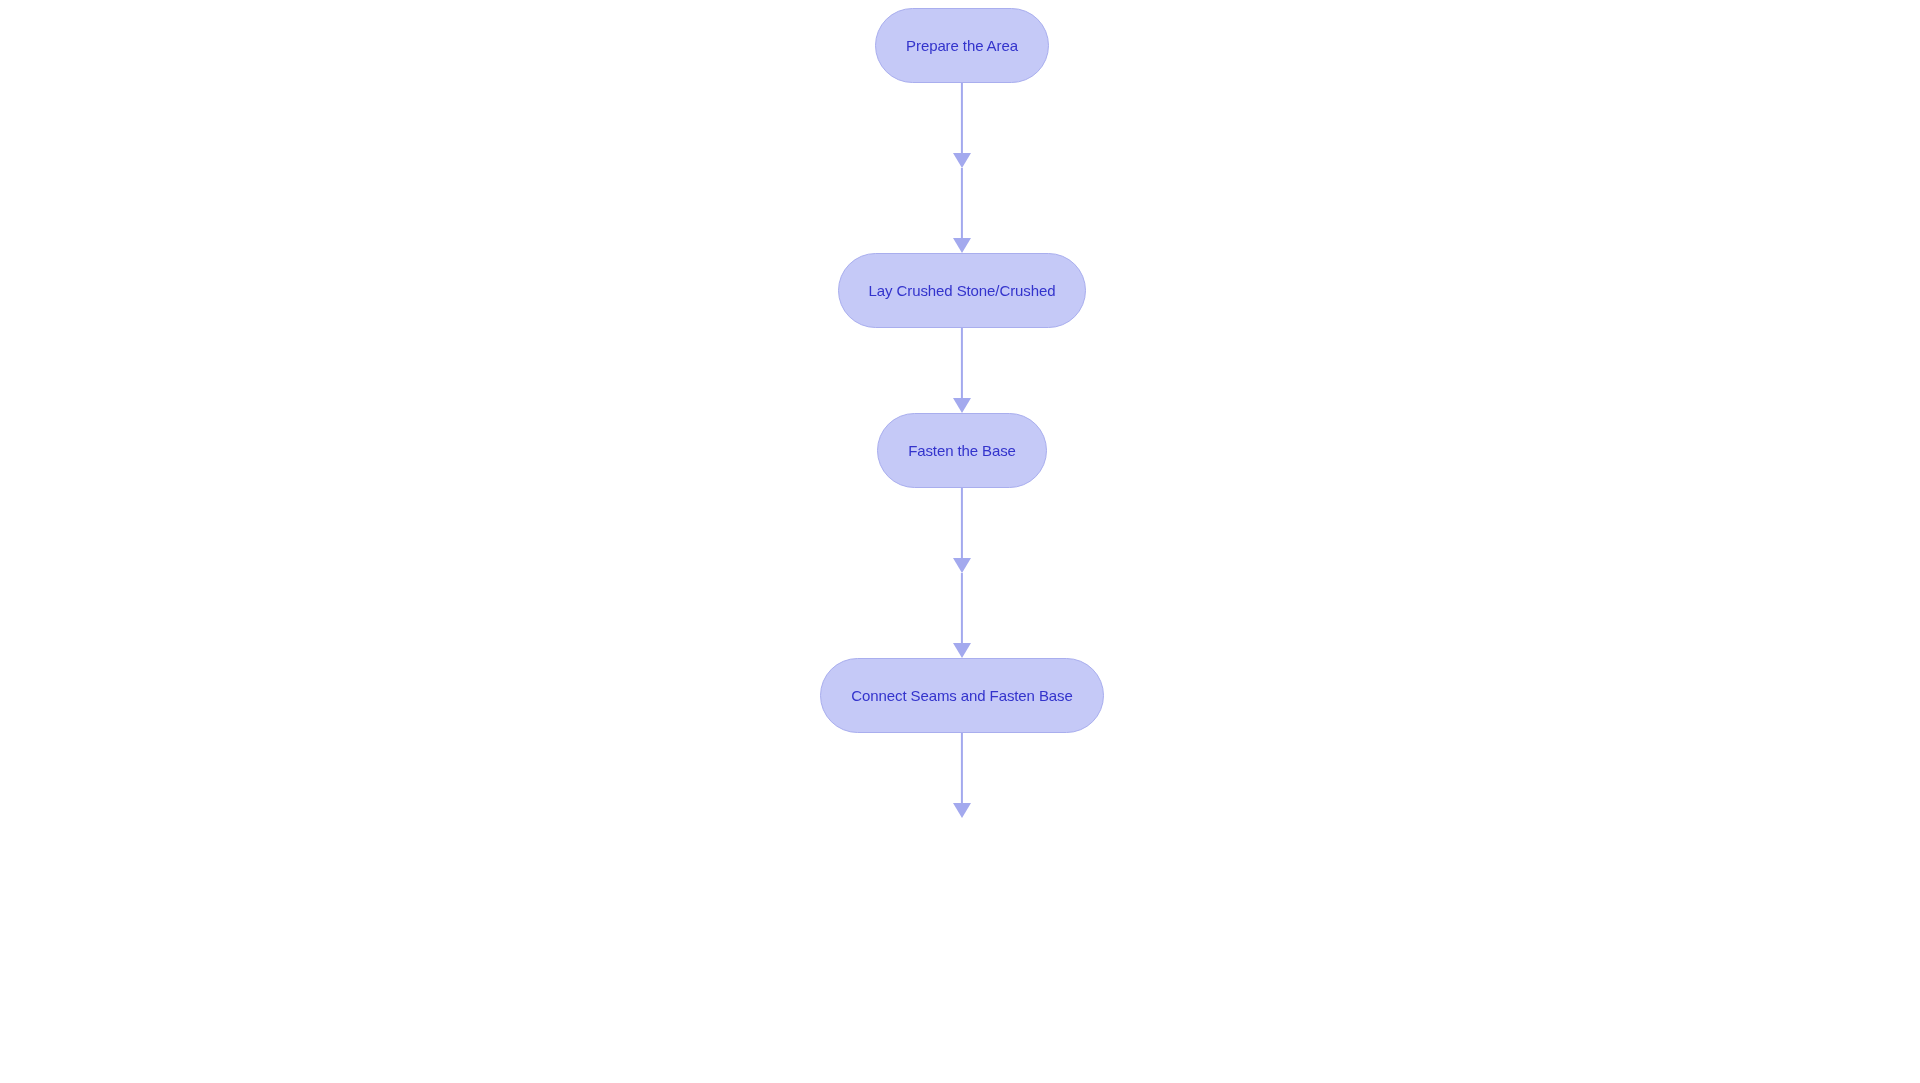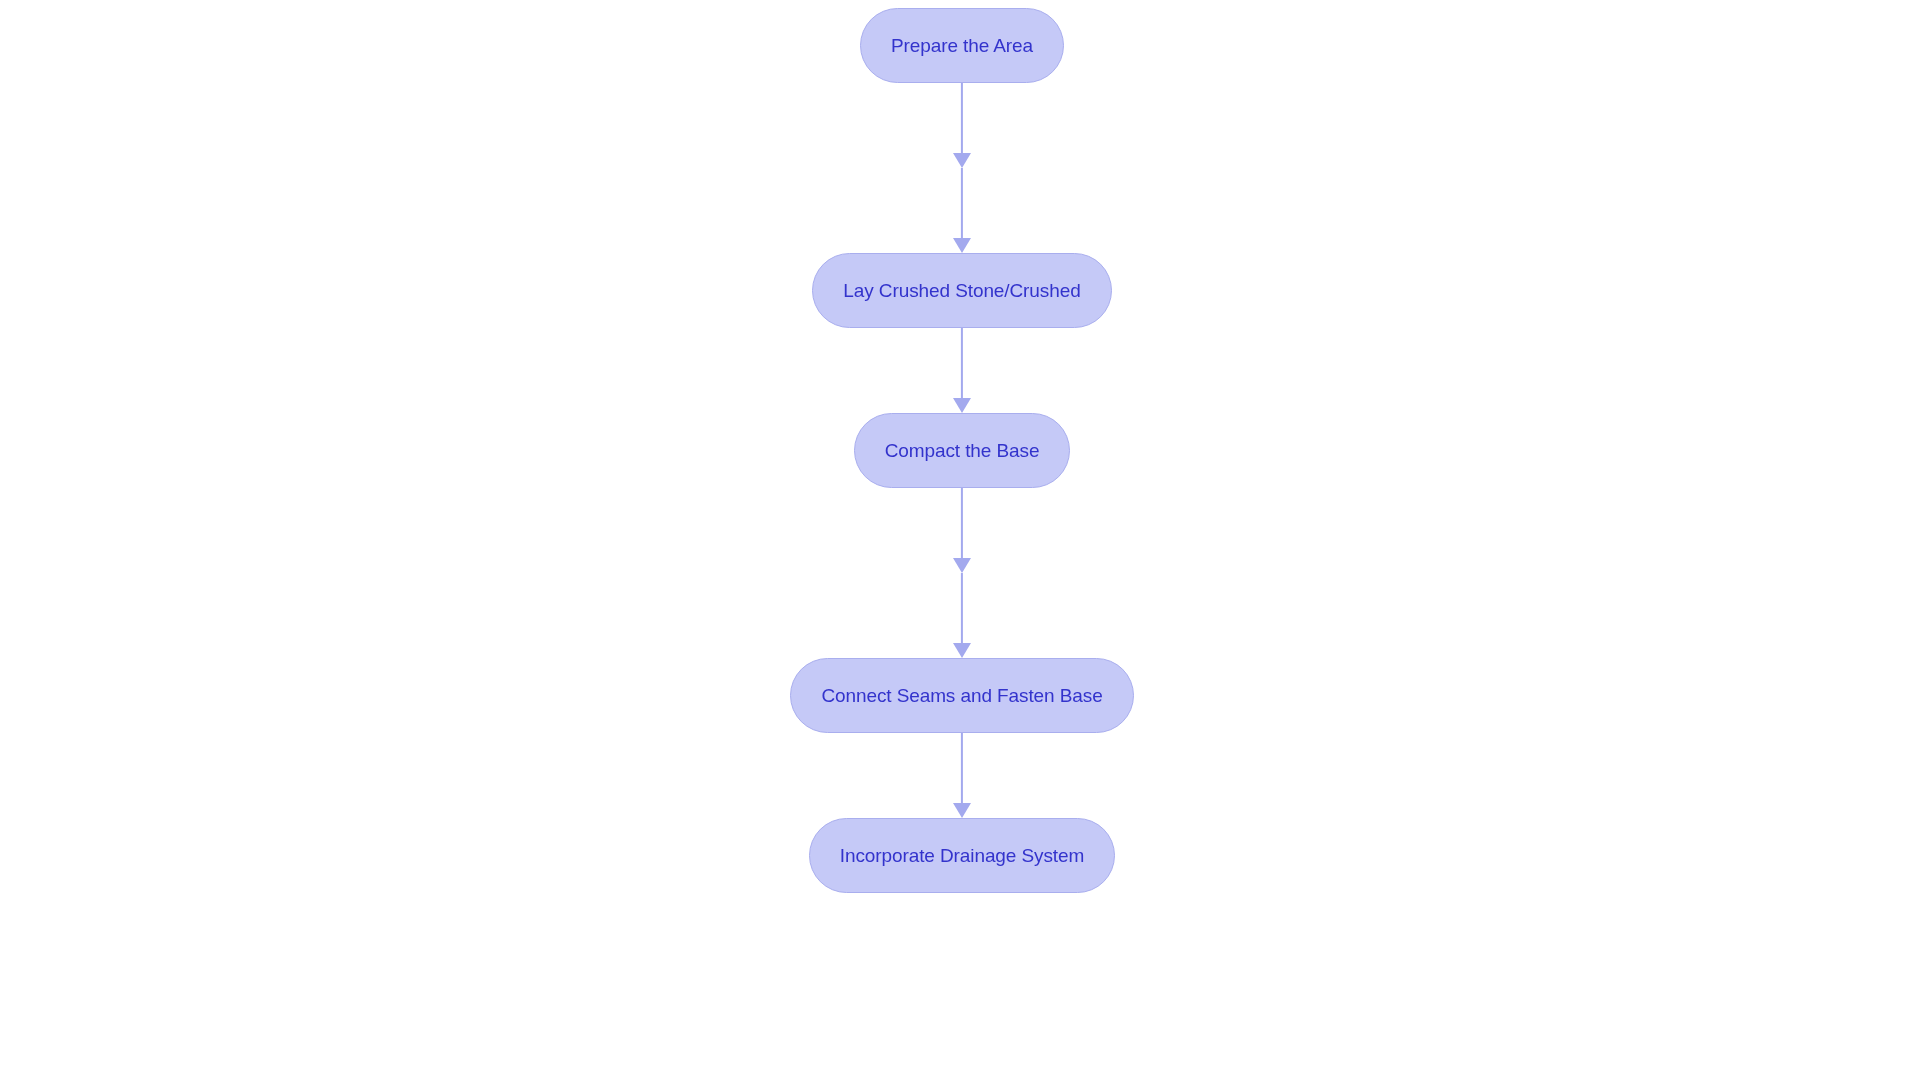--- a/index.html
+++ b/index.html
@@ -43,21 +43,21 @@
     align-items: center;
     justify-content: center;
     padding: 0 30px;
     position: relative;
     margin-left: 4px; 
   }
 
   .node-label {
     color: #3333cc;
     font-family: "Liberation Sans", sans-serif;
-    font-size: 19px;
+    font-size: 15px;
     line-height: 1;
     letter-spacing: -0.1px;
     white-space: nowrap;
     user-select: none;
   }
 
   
   .connector {
     position: relative;
     width: 20px;
@@ -111,21 +111,21 @@
     <div class="node">
       <span class="node-label">Lay Crushed Stone/Crushed</span>
     </div>
 
     <div class="connector">
       <span class="line"></span>
       <span class="arrowhead"></span>
     </div>
 
     <div class="node">
-      <span class="node-label">Compact the Base</span>
+      <span class="node-label">Fasten the Base</span>
     </div>
 
     <div class="connector">
       <span class="line"></span>
       <span class="arrowhead"></span>
     </div>
 
 
     <div class="connector">
       <span class="line"></span>
@@ -134,18 +134,15 @@
 
     <div class="node">
       <span class="node-label">Connect Seams and Fasten Base</span>
     </div>
 
     <div class="connector">
       <span class="line"></span>
       <span class="arrowhead"></span>
     </div>
 
-    <div class="node">
-      <span class="node-label">Incorporate Drainage System</span>
-    </div>
 
   </div>
 </div>
 
 </body></html>

